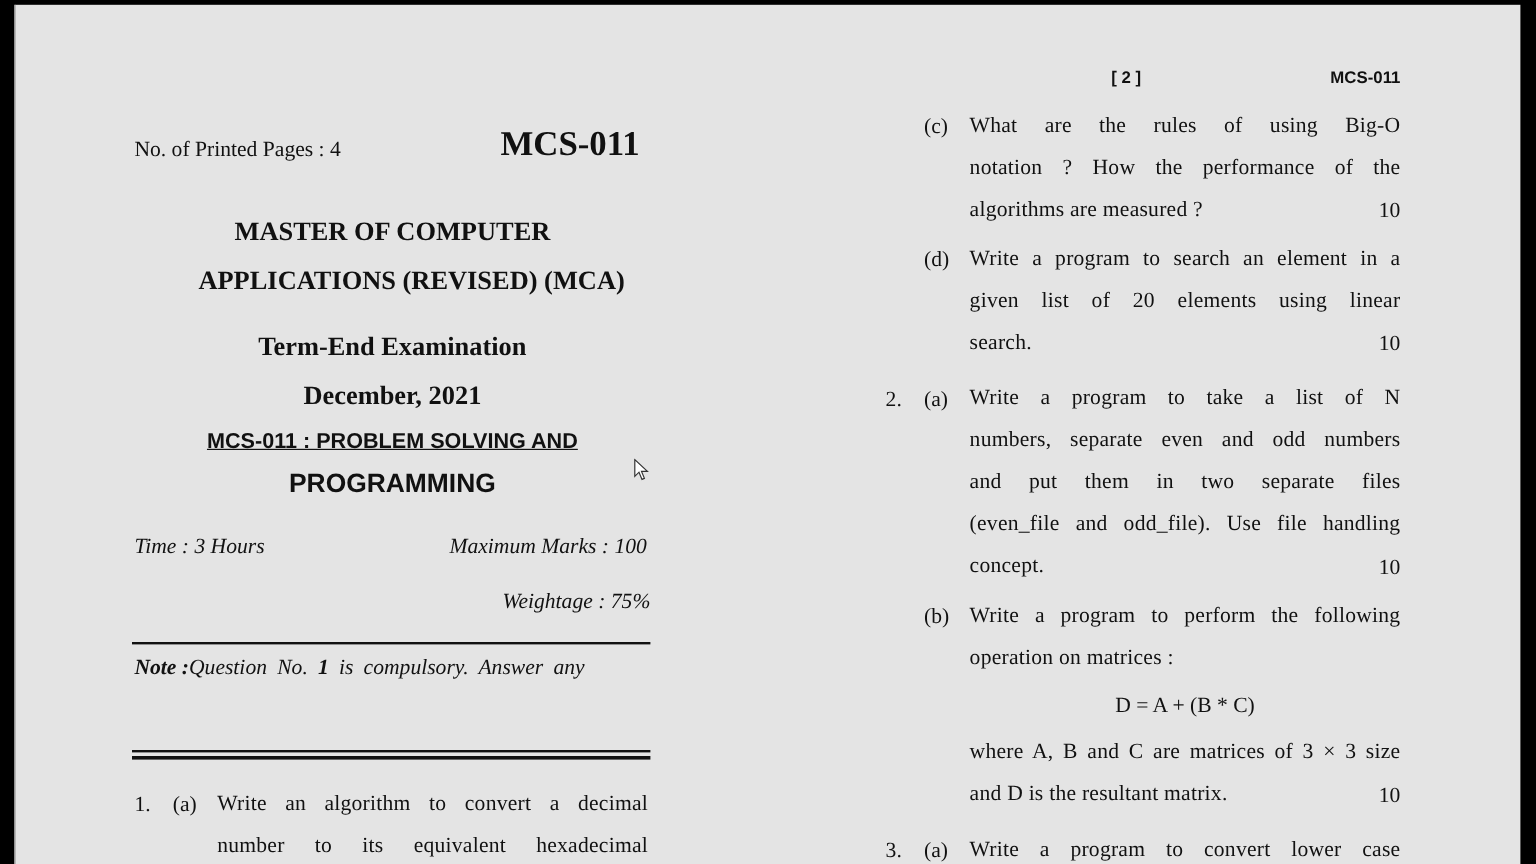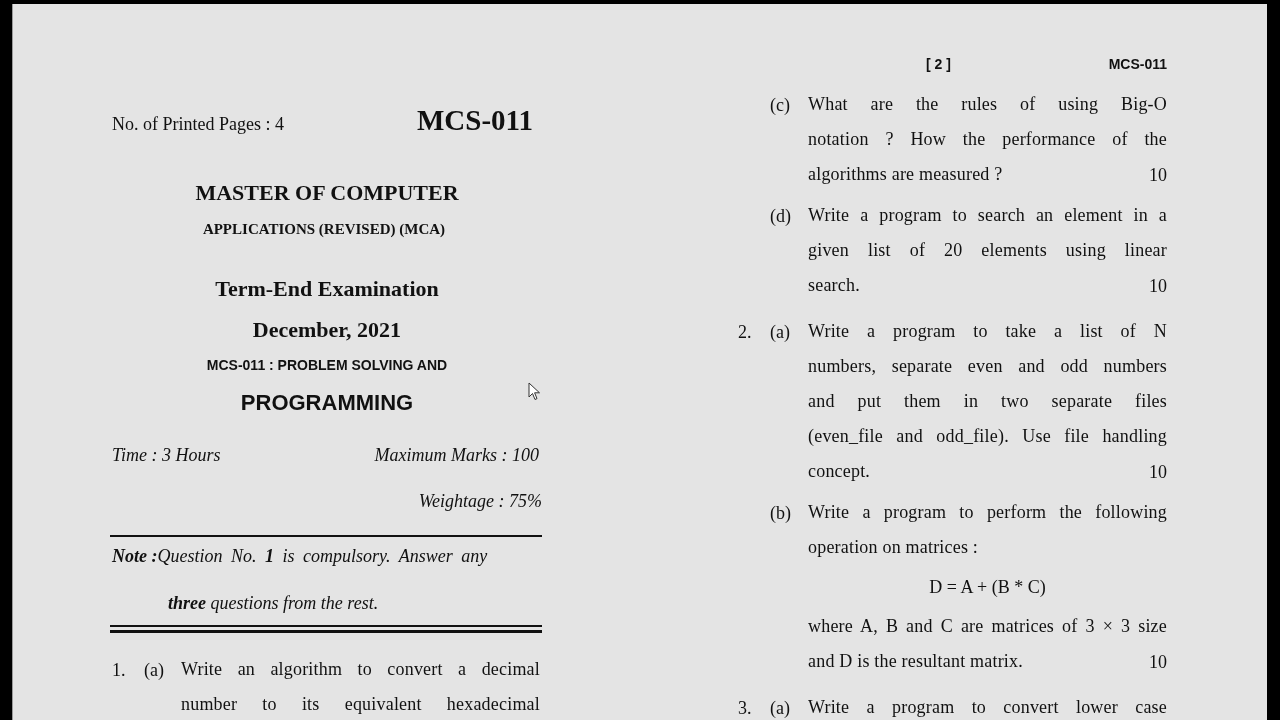--- a/index.html
+++ b/index.html
@@ -28,39 +28,36 @@
   </style>
 </head>
 <body>
 
 <div class="page">
 
   <div class="abs serif" style="left:99px; top:110px; font-size:18px;font-family:Liberation Serif, serif;">No. of Printed Pages : 4</div>
   <div class="abs serif b" style="left:404px; top:100px; font-size:29px;">MCS-011</div>
 
   <div class="abs serif b center" style="left:99px; width:430px; top:176px; font-size:22px;">MASTER OF COMPUTER</div>
-  <div class="abs serif b center" style="left:96px; width:430px; top:217px; font-size:15px;">APPLICATIONS (REVISED) (MCA)</div>
+  <div class="abs serif b center" style="left:115px; width:430px; top:217px; font-size:22px;">APPLICATIONS (REVISED) (MCA)</div>
 
   <div class="abs serif b center" style="left:99px; width:430px; top:272px; font-size:22px;">Term-End Examination</div>
   <div class="abs serif b center" style="left:99px; width:430px; top:313px; font-size:22px;">December, 2021</div>
 
-  <div class="abs sans b center" style="left:99px; width:430px; top:353px; font-size:14px;">MCS-011 : PROBLEM SOLVING AND</div>
+  <div class="abs sans b center" style="left:99px; width:430px; top:353px; font-size:18px;text-decoration:underline;">MCS-011 : PROBLEM SOLVING AND</div>
   <div class="abs sans b center" style="left:99px; width:430px; top:386px; font-size:22px;">PROGRAMMING</div>
 
   <div class="abs serif it" style="left:99px; top:441px; font-size:18px;">Time : 3 Hours</div>
   <div class="abs serif it right" style="left:300px; width:226px; top:441px; font-size:18px;">Maximum Marks : 100</div>
   <div class="abs serif it right" style="left:300px; width:229px; top:487px; font-size:18px;">Weightage : 75%</div>
 
   <div class="rule" style="left:97px; width:432px; top:531px;"></div>
 
   <div class="abs serif" style="left:99px; top:542px; font-size:18px; width:430px;">
     <span class="b it">Note :</span><span class="it" style="word-spacing:4px;">Question No. </span><span class="b it">1</span><span class="it" style="word-spacing:4px;text-align:right;"> is compulsory. Answer any</span>
-  </div>
-  <div class="abs serif" style="left:155px; top:589px; font-size:18px;">
-    <span class="b it">three</span><span class="it"> questions from the rest.</span>
   </div>
 
   <div class="rule" style="left:97px; width:432px; top:621px;"></div>
   <div class="rule" style="left:97px; width:432px; top:626px; height:3px;"></div>
 
   <div class="abs serif" style="left:99px; top:656px; font-size:18px;">1.</div>
   <div class="abs serif" style="left:131px; top:656px; font-size:18px;">(a)</div>
   <div class="abs serif qtext" style="left:168px; top:648px; width:359px; white-space:normal;">
     <span class="line">Write an algorithm to convert a decimal</span>
     <span class="line">number to its equivalent hexadecimal</span>

